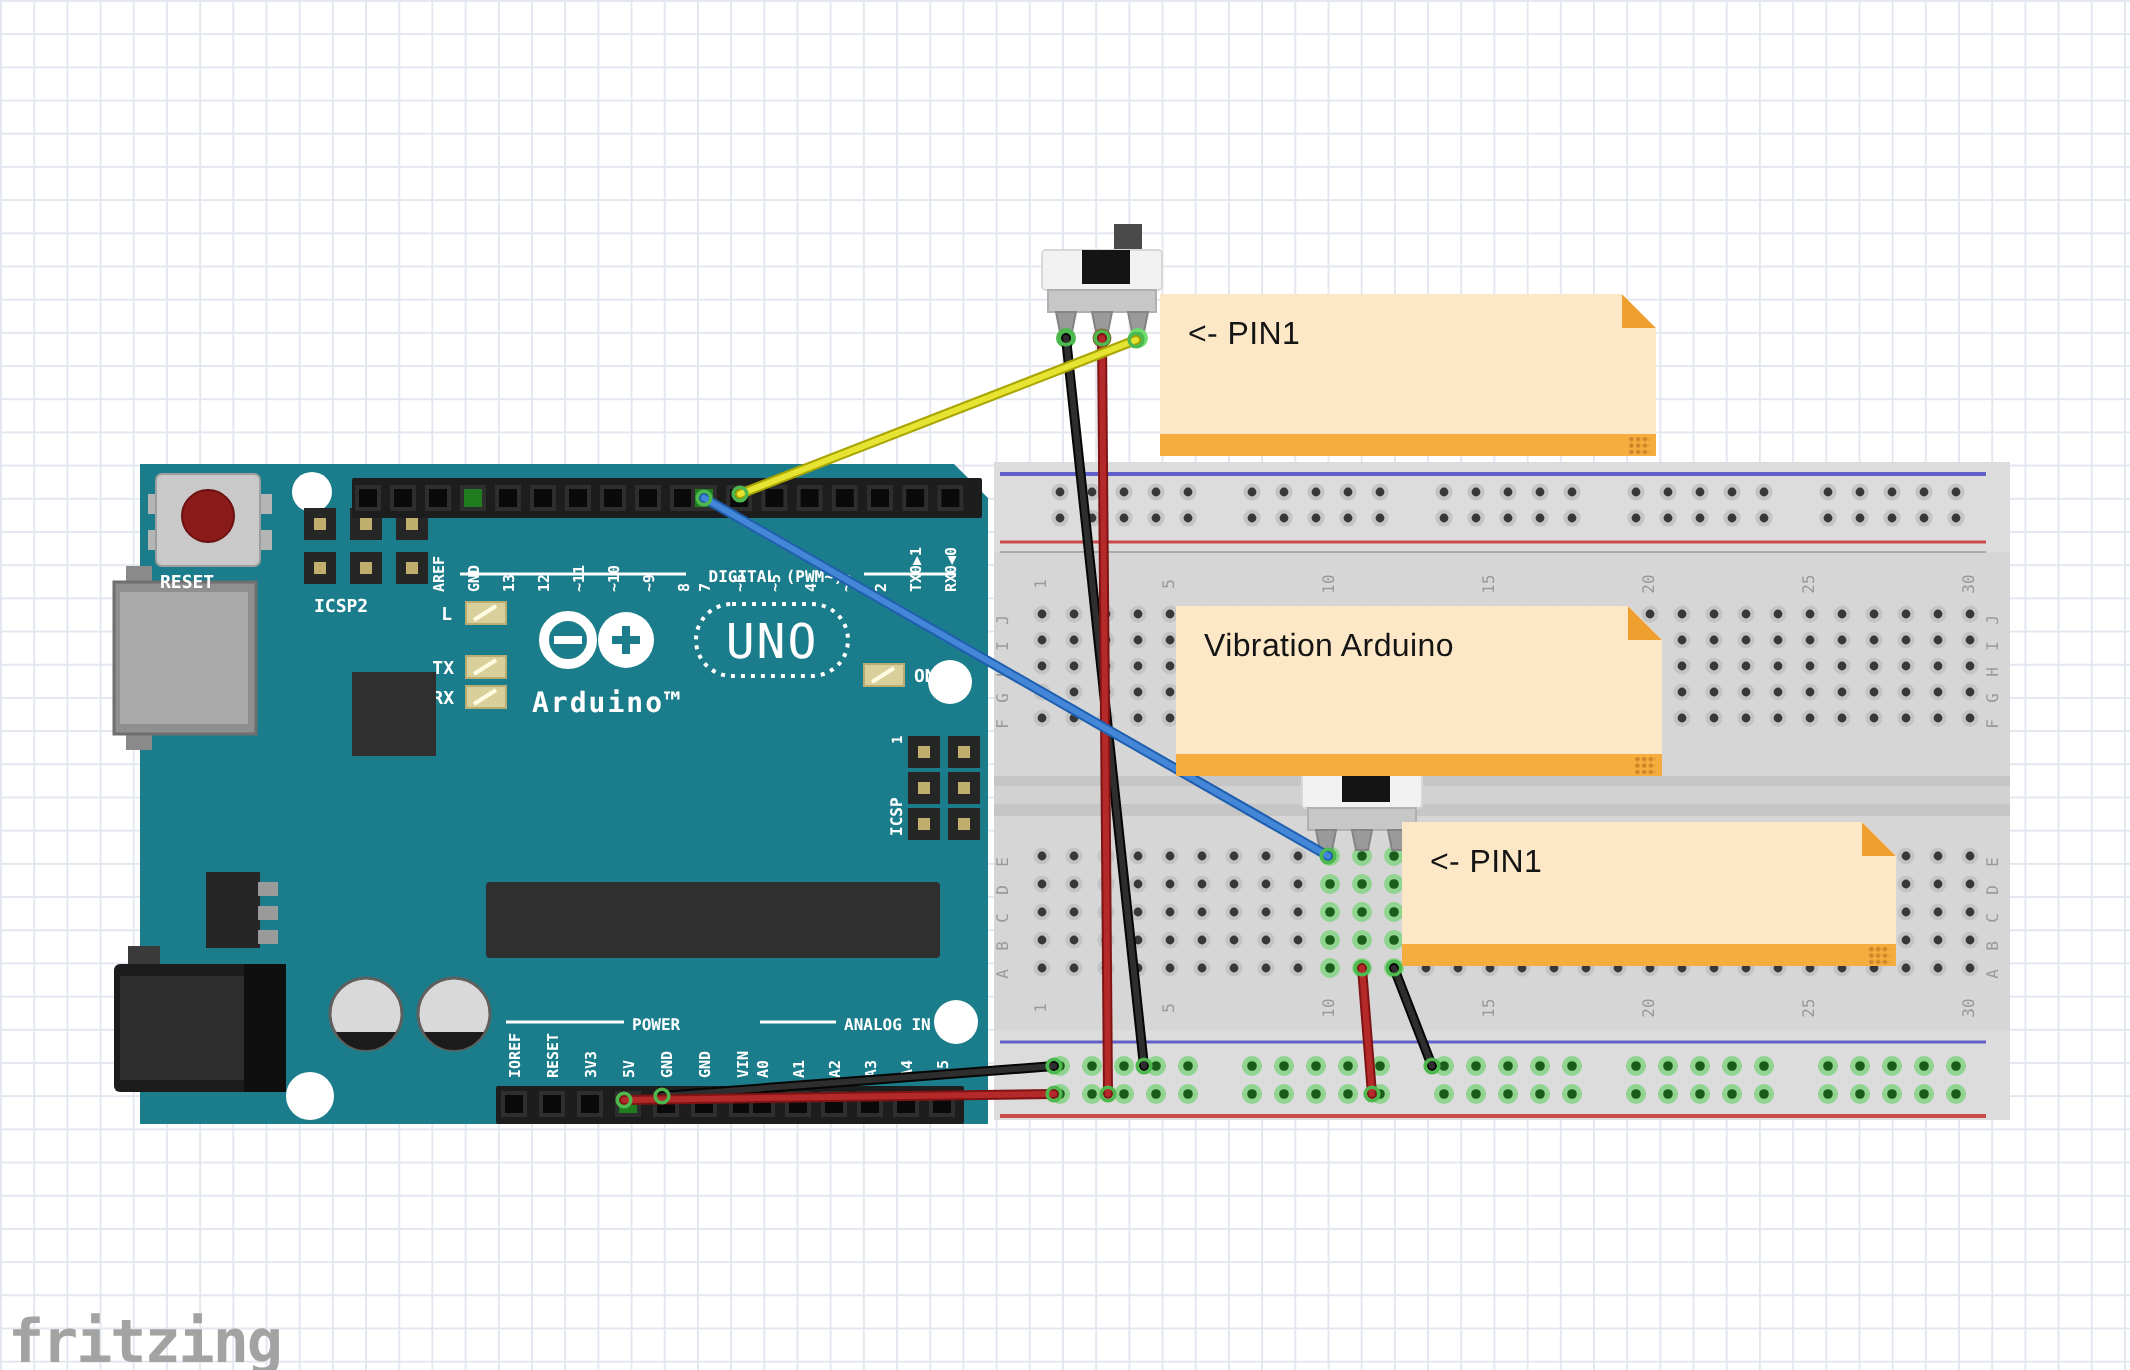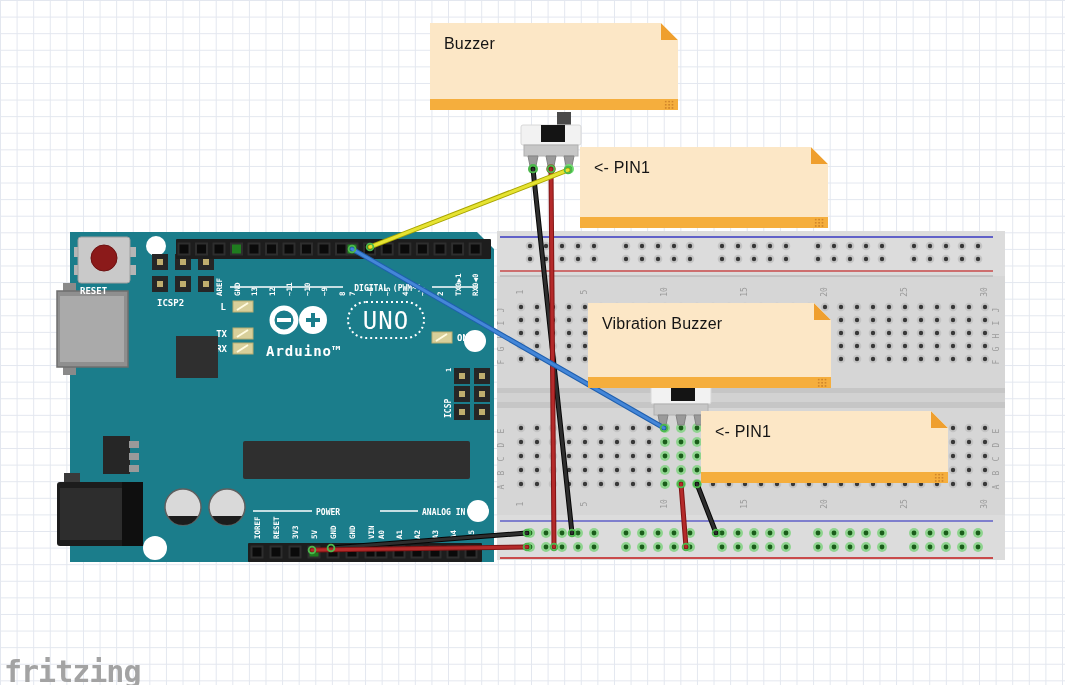--- a/index.html
+++ b/index.html
@@ -1147,39 +1147,32 @@
         <circle cx="664" cy="428" r="3.4" fill="none" stroke="#4db84d" stroke-width="1.8"></circle>
         <circle cx="370" cy="247" r="3.4" fill="none" stroke="#4db84d" stroke-width="1.8"></circle>
         <circle cx="568" cy="170" r="3.4" fill="none" stroke="#4db84d" stroke-width="1.8"></circle>
         <circle cx="681" cy="484" r="3.4" fill="none" stroke="#4db84d" stroke-width="1.8"></circle>
         <circle cx="686" cy="547" r="3.4" fill="none" stroke="#4db84d" stroke-width="1.8"></circle>
         <circle cx="697" cy="484" r="3.4" fill="none" stroke="#4db84d" stroke-width="1.8"></circle>
         <circle cx="716" cy="533" r="3.4" fill="none" stroke="#4db84d" stroke-width="1.8"></circle>
       </g>
   </svg>
 
-  <div class="note" style="left:430px;top:23px;width:248px;height:87px;">
-    <div class="note-fold"></div>
-    <div class="note-text">Buzzer</div>
-    <div class="note-bar">
-      <div class="note-grip"></div>
-    </div>
-  </div>
 
   <div class="note" style="left:580px;top:147px;width:248px;height:81px;">
     <div class="note-fold"></div>
     <div class="note-text">&lt;- PIN1</div>
     <div class="note-bar">
       <div class="note-grip"></div>
     </div>
   </div>
 
   <div class="note" style="left:588px;top:303px;width:243px;height:85px;">
     <div class="note-fold"></div>
-    <div class="note-text">Vibration Buzzer</div>
+    <div class="note-text">Vibration Arduino</div>
     <div class="note-bar">
       <div class="note-grip"></div>
     </div>
   </div>
 
   <div class="note" style="left:701px;top:411px;width:247px;height:72px;">
     <div class="note-fold"></div>
     <div class="note-text">&lt;- PIN1</div>
     <div class="note-bar">
       <div class="note-grip"></div>

